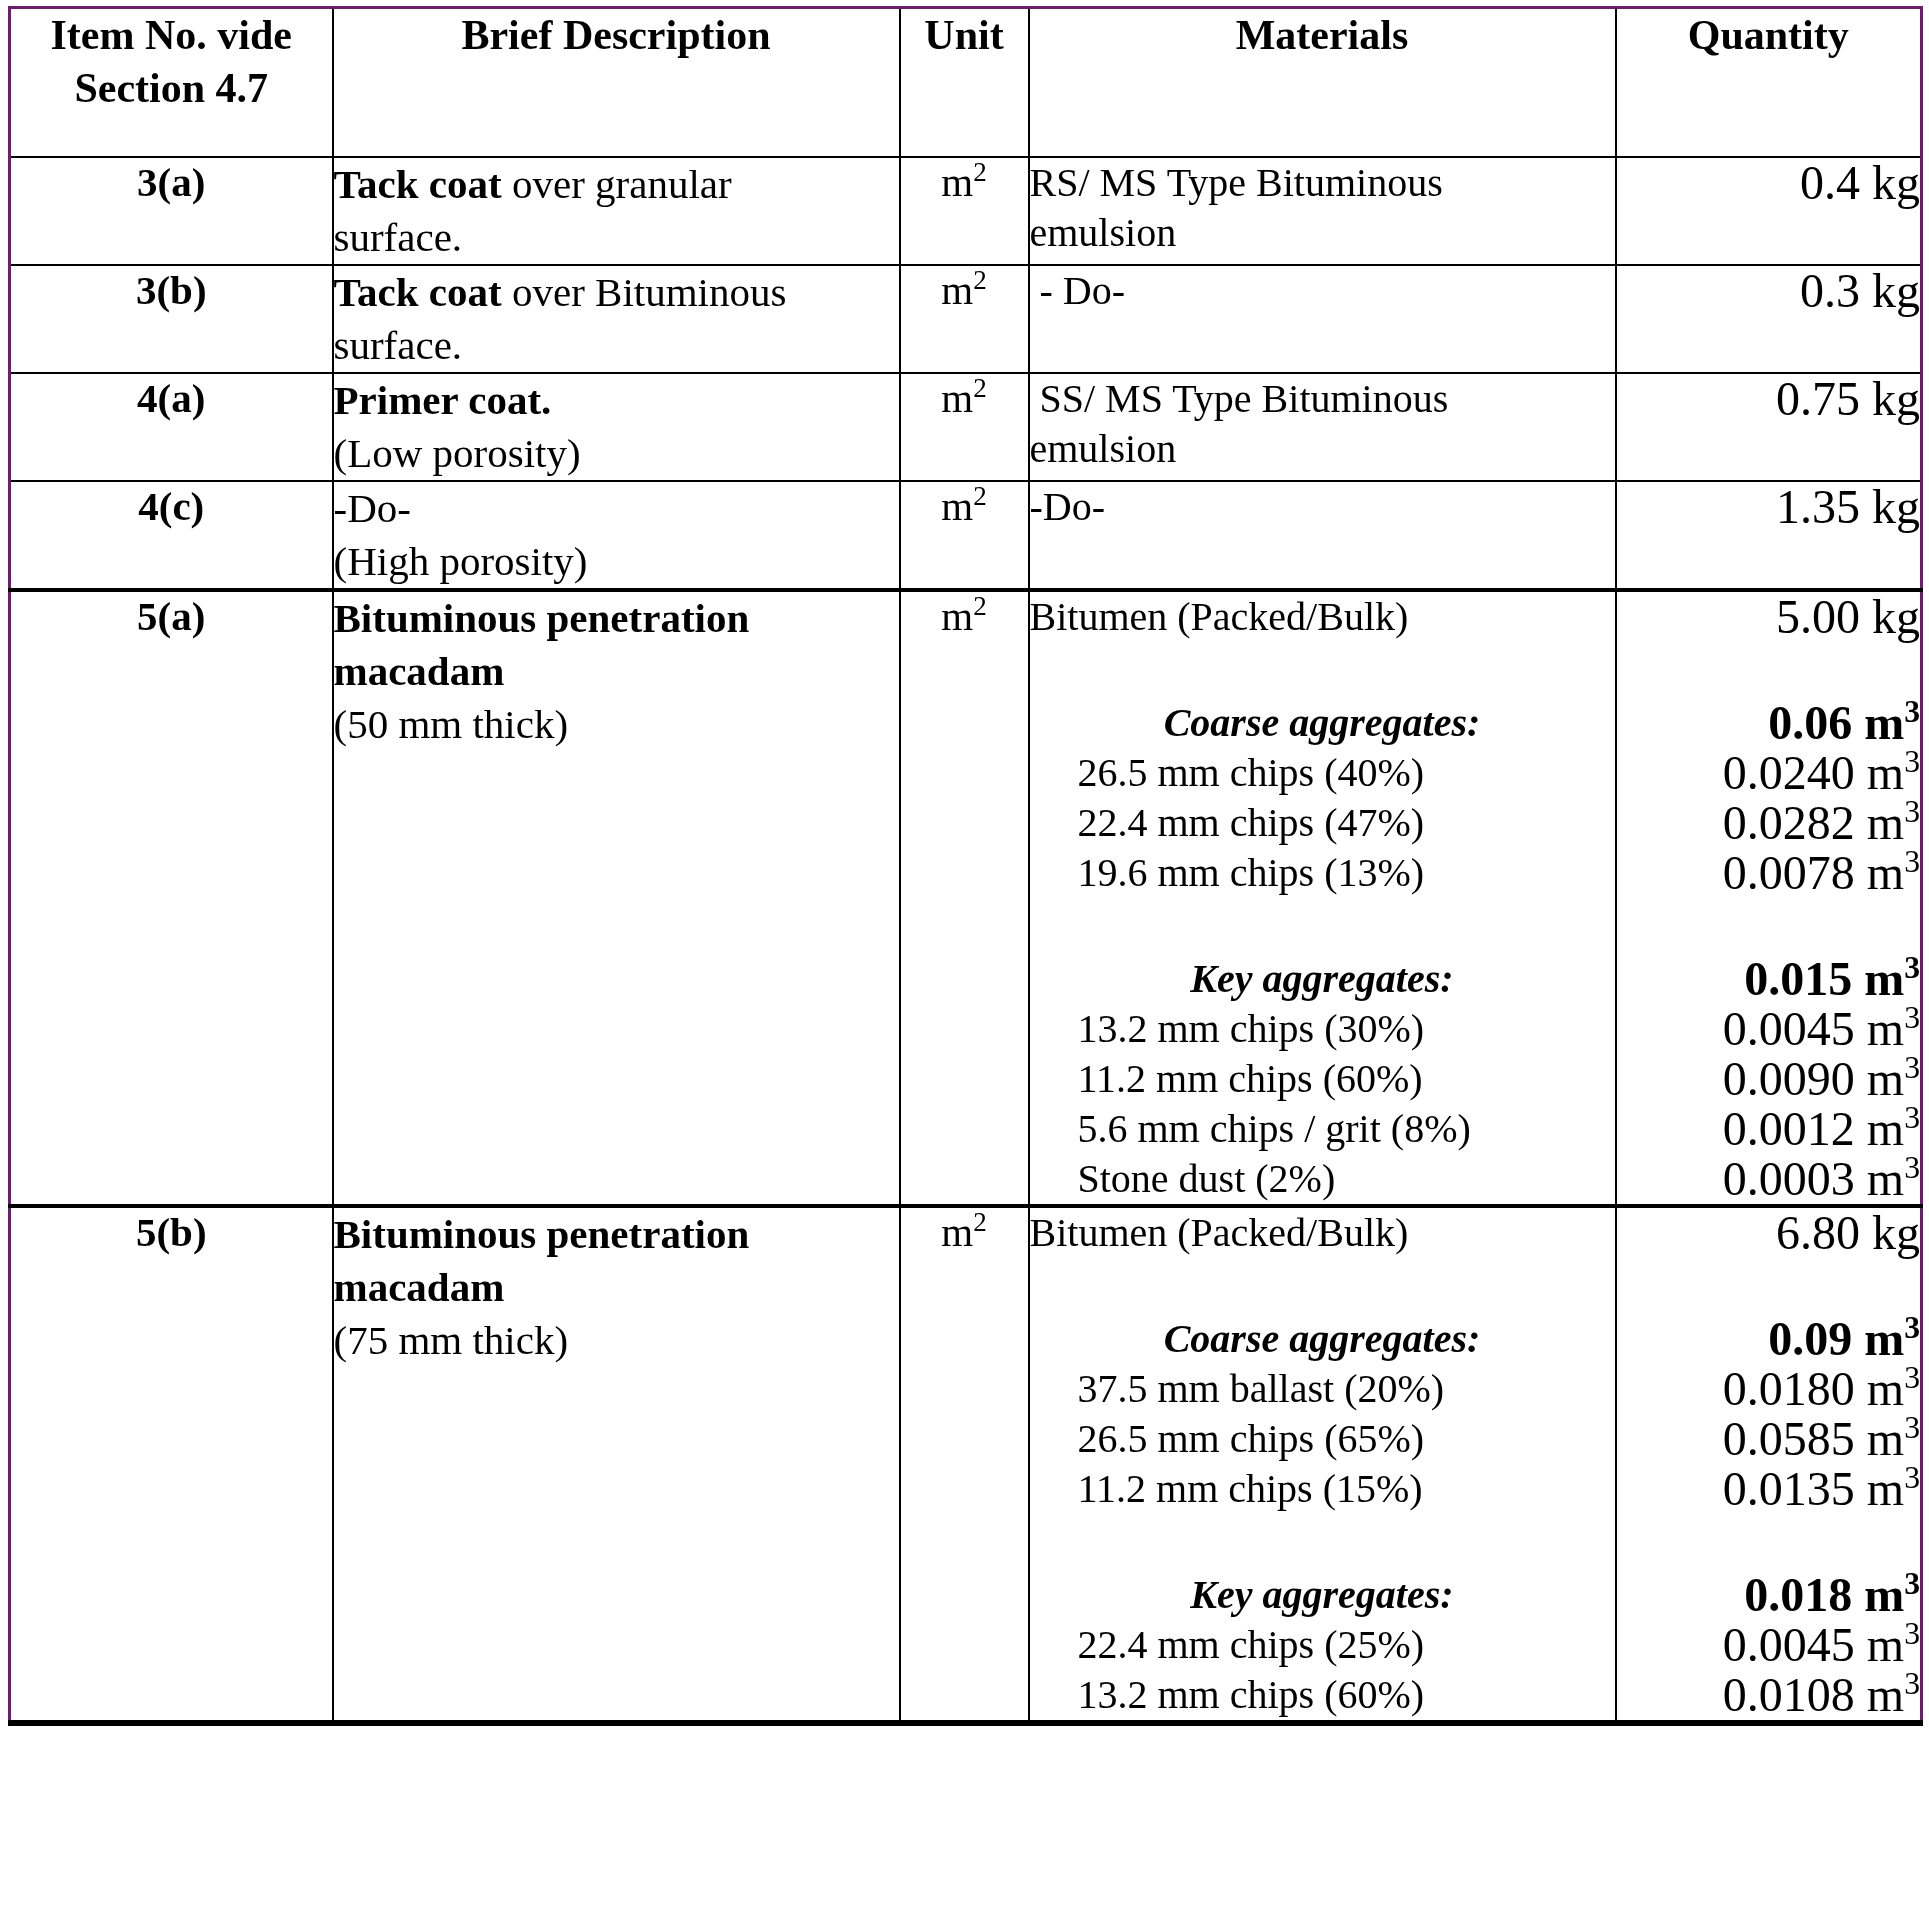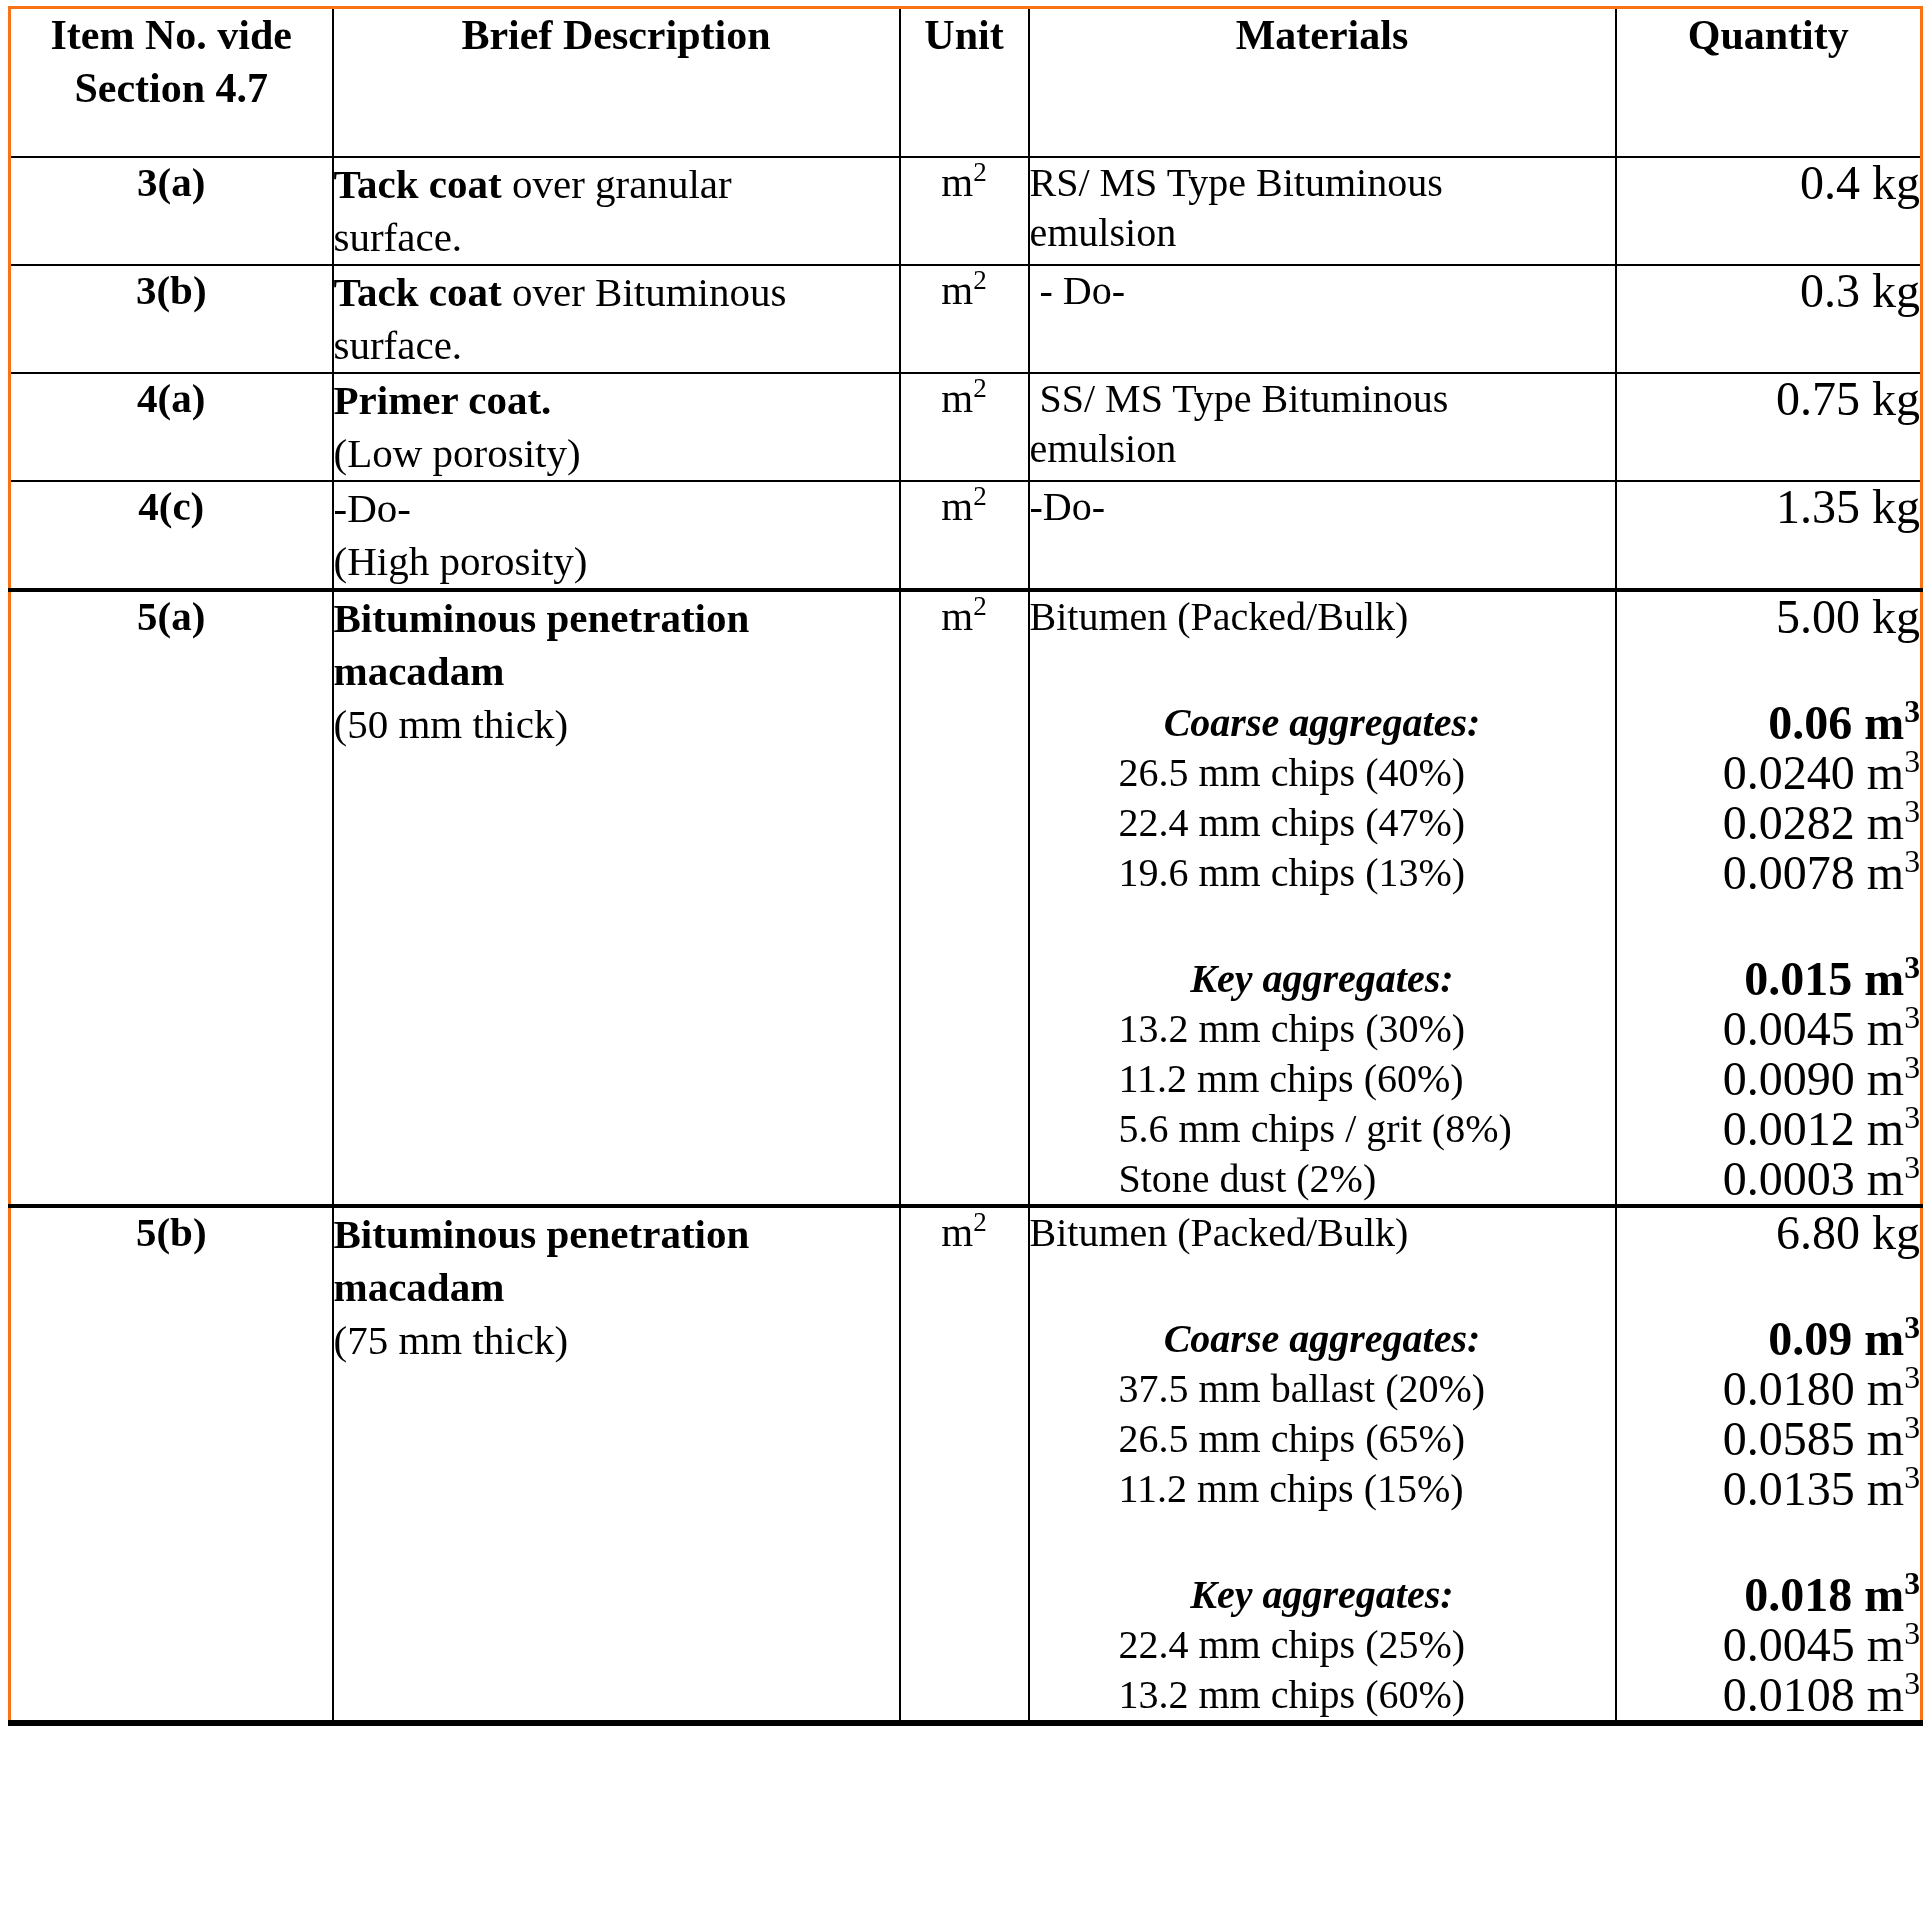--- a/index.html
+++ b/index.html
@@ -26,21 +26,21 @@
   table.grid col.c-unit { width: 129px; }
   table.grid col.c-mat  { width: 587px; }
   table.grid col.c-qty  { width: 306px; }
 
   table.grid th, table.grid td {
     border: 2px solid #000000;
     vertical-align: top;
     padding: 0;
     overflow: hidden;
   }
-  table.grid { border: 3px solid #f97316; }
+  table.grid { border: 3px solid #701a75; }
   thead th { border-bottom: 5px solid #000000; }
   tr.thick-top td { border-top: 4px solid #000000; }
   tbody tr:last-child td { border-bottom: 6px solid #000000; }
 
   thead th {
     height: 147px;
     text-align: center;
     vertical-align: middle;
     font-weight: bold;
     font-size: 42px;
@@ -61,21 +61,21 @@
   td.cell-unit {
     vertical-align: middle;
     text-align: center;
     font-size: 41px;
   }
 
   td.cell-mat { padding: 8px 6px 4px 16px; font-size: 40px; }
   td.cell-qty { padding: 8px 14px 4px 6px; font-size: 48px; text-align: right; }
   .mline, .qline { min-height: 50px; line-height: 50px; white-space: pre-wrap; }
   .m-section { font-weight: bold; font-style: italic; text-align: center; }
-  .m-indent { padding-left: 62px; margin-left: 27px; }
+  .m-indent { padding-left: 48px; }
   .m-spacer, .q-spacer { height: 56px; }
   .q-bold { font-weight: bold; }
 
   sup {
     font-size: 66%;
     line-height: 0;
     vertical-align: 0.55em;
   }
 </style>
 </head>

